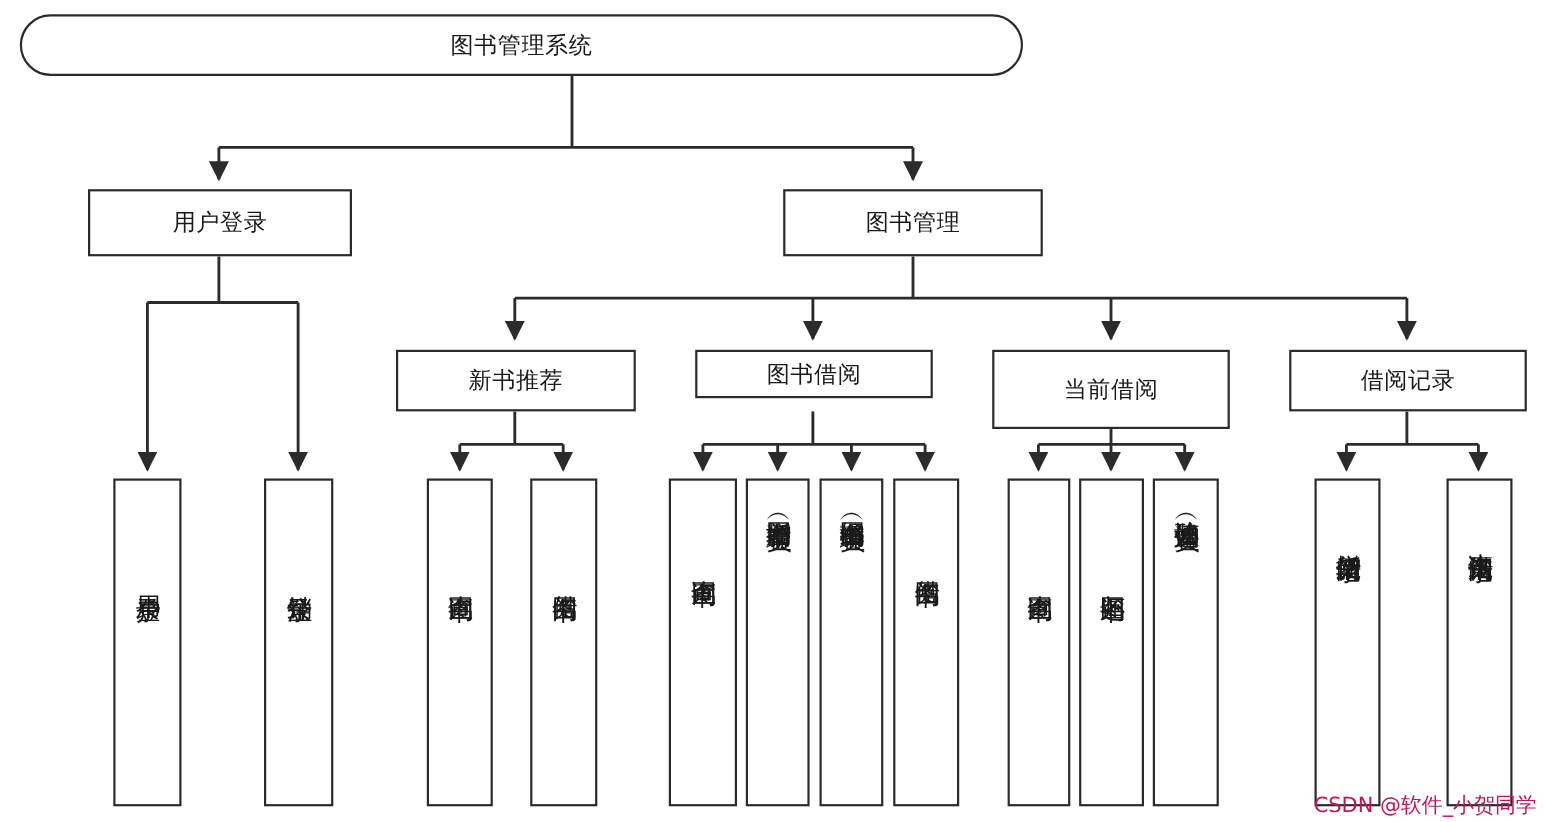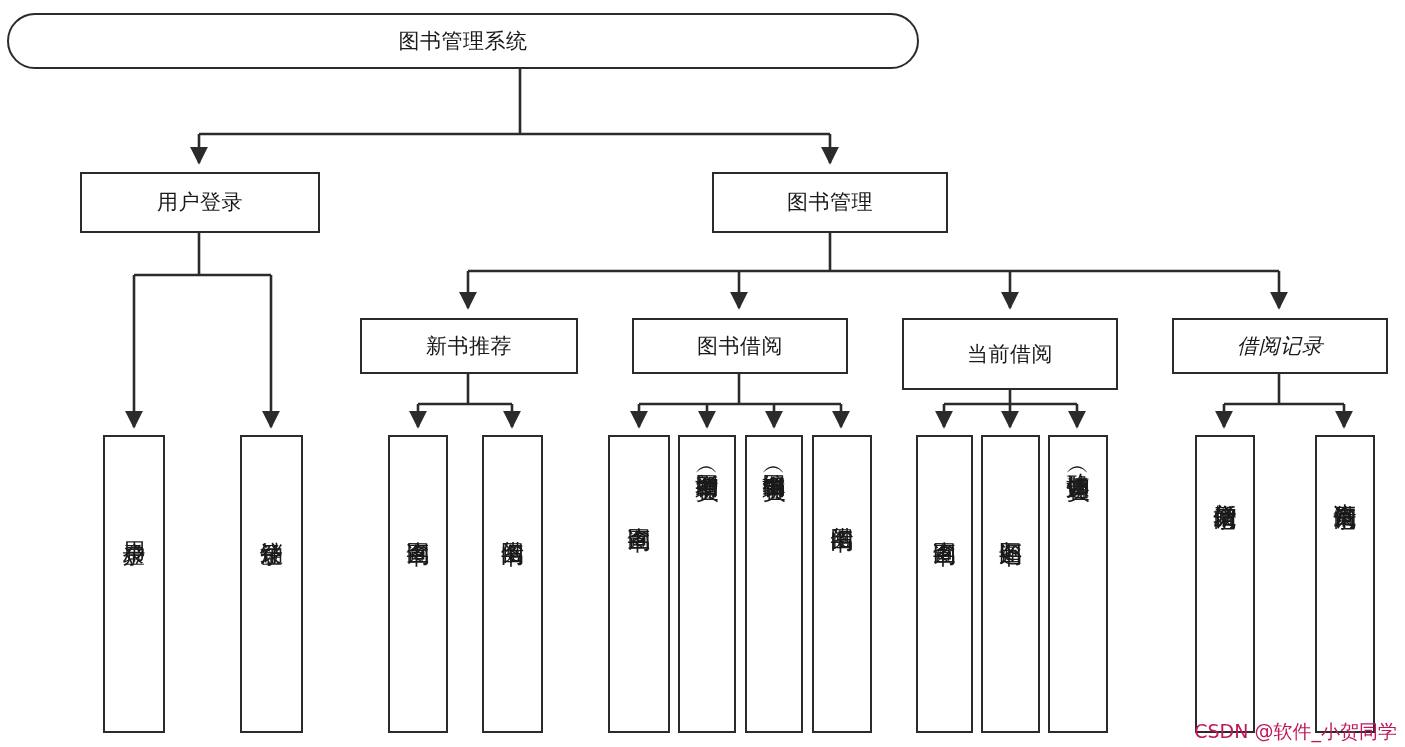--- a/index.html
+++ b/index.html
@@ -134,45 +134,45 @@
       <path d="M 1010 404 L 1010 427" marker-end="url(#arrow)"></path>
       <path d="M 1077 404 L 1077 427" marker-end="url(#arrow)"></path>
 
       <path d="M 1279 374 L 1279 404"></path>
       <path d="M 1224 404 L 1344 404"></path>
       <path d="M 1224 404 L 1224 427" marker-end="url(#arrow)"></path>
       <path d="M 1344 404 L 1344 427" marker-end="url(#arrow)"></path>
     </g>
   </svg>
 
-  <div class="node horizontal" style="left:7px; top:13px; width:912px; height:56px;border-radius:28px;">
+  <div class="node horizontal" style="left:18px; top:13px; width:912px; height:56px;border-radius:28px;">
     <span class="node-label">图书管理系统</span>
   </div>
 
   <div class="node horizontal" style="left:80px; top:172px; width:240px; height:61px;">
     <span class="node-label">用户登录</span>
   </div>
 
   <div class="node horizontal" style="left:360px; top:318px; width:218px; height:56px;">
     <span class="node-label">新书推荐</span>
   </div>
 
   <div class="node horizontal" style="left:712px; top:172px; width:236px; height:61px;">
     <span class="node-label">图书管理</span>
   </div>
 
-  <div class="node horizontal" style="left:632px; top:318px; width:216px; height:56px;">
+  <div class="node horizontal" style="left:632px; top:318px; width:216px; height:44px;">
     <span class="node-label">图书借阅</span>
   </div>
 
   <div class="node horizontal" style="left:902px; top:318px; width:216px; height:72px;">
     <span class="node-label">当前借阅</span>
   </div>
 
-  <div class="node horizontal" style="left:1172px; top:318px; width:216px; height:56px;font-style:italic;">
+  <div class="node horizontal" style="left:1172px; top:318px; width:216px; height:56px;">
     <span class="node-label">借阅记录</span>
   </div>
 
   <div class="node vertical mid" style="left:103px; top:435px; width:62px; height:298px;">
     <span class="node-label">用户登录</span>
   </div>
 
   <div class="node vertical mid" style="left:240px; top:435px; width:63px; height:298px;">
     <span class="node-label">注销登录</span>
   </div>

